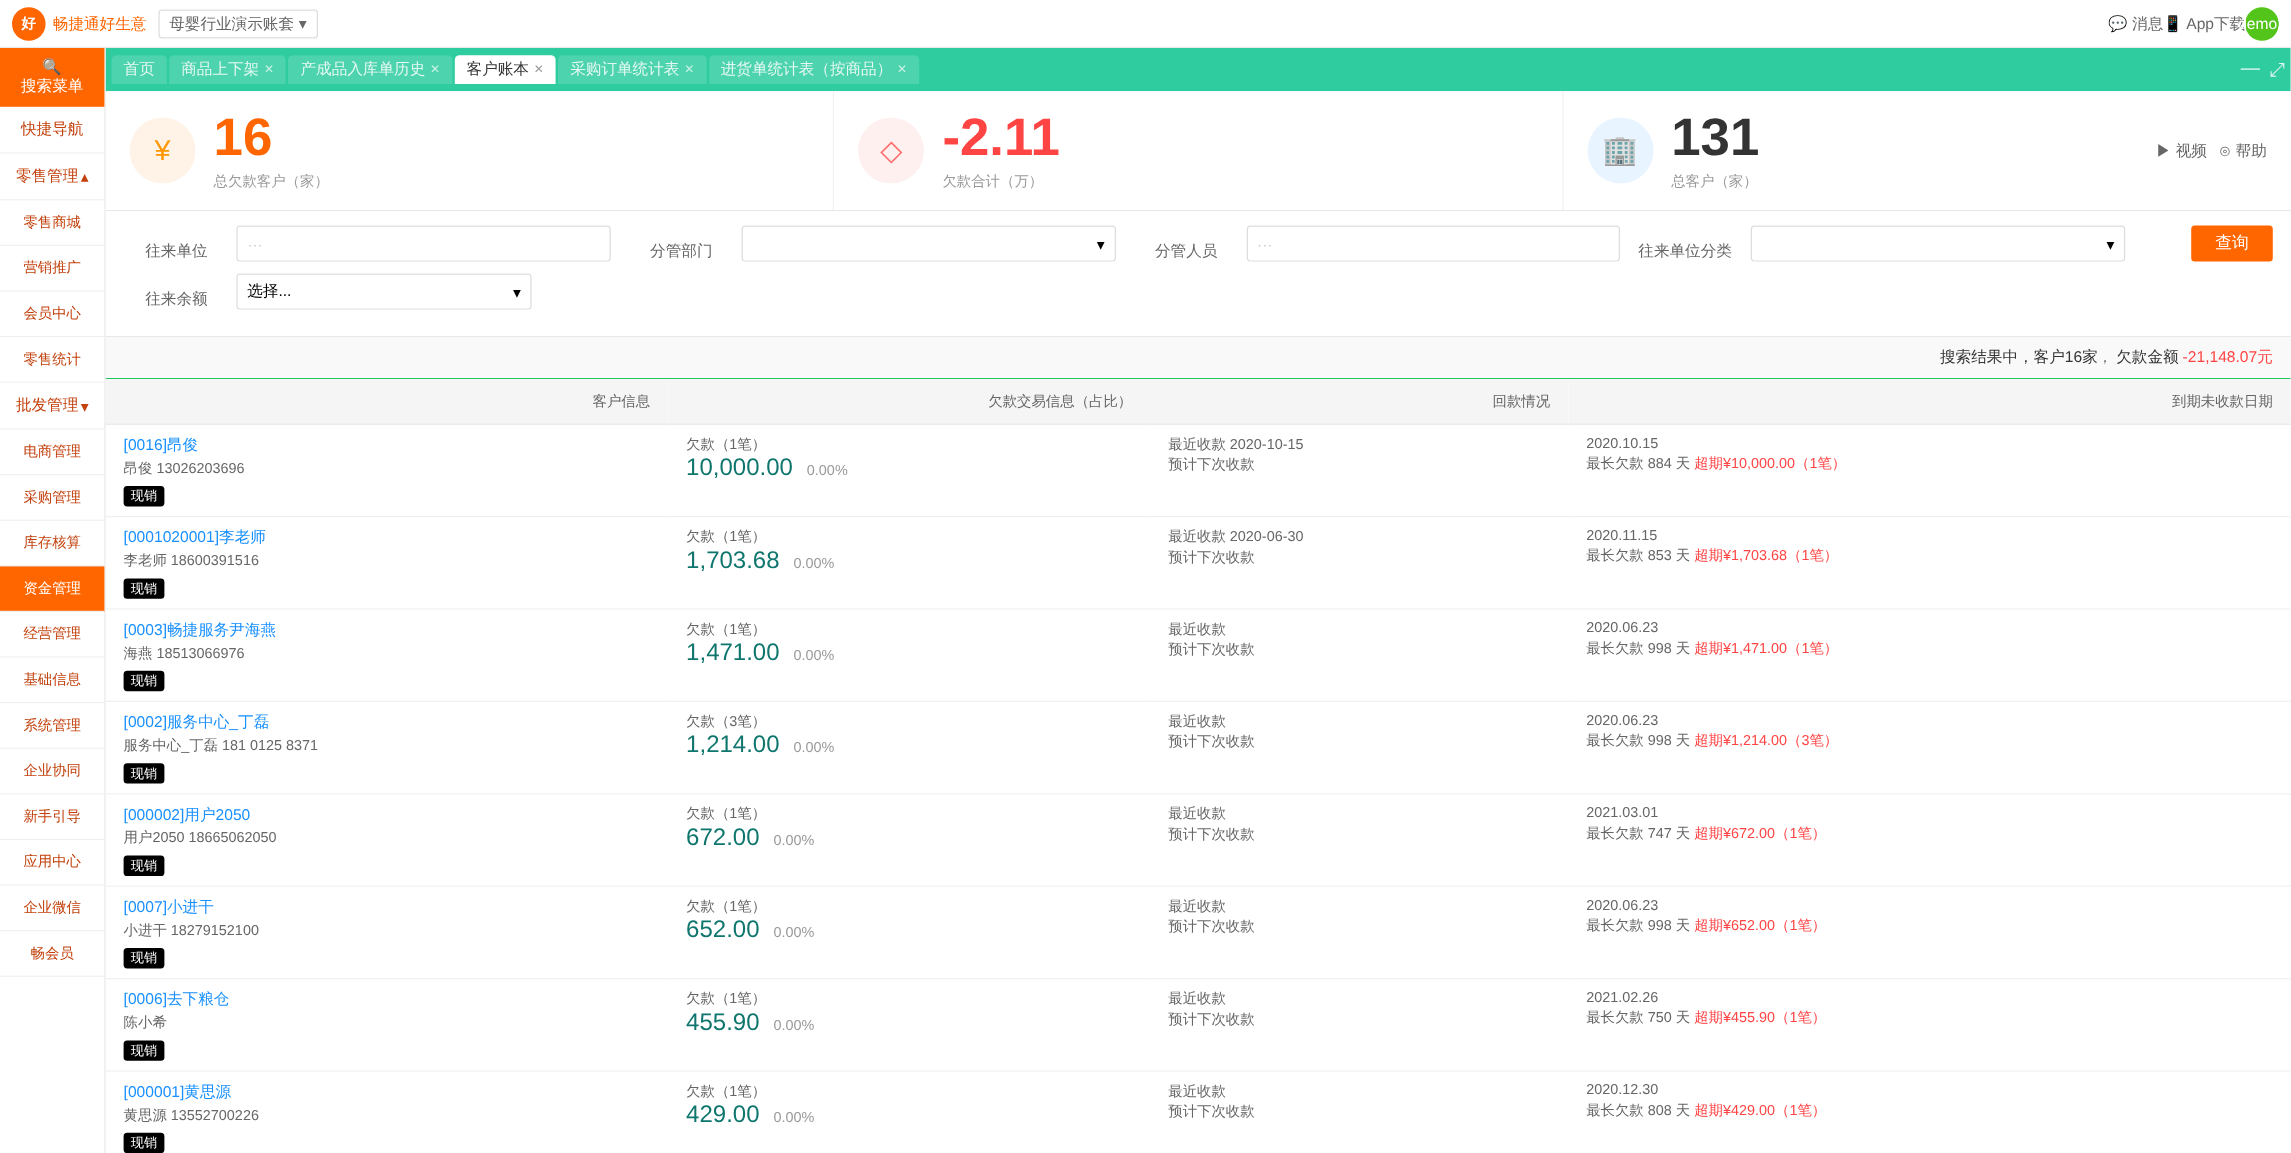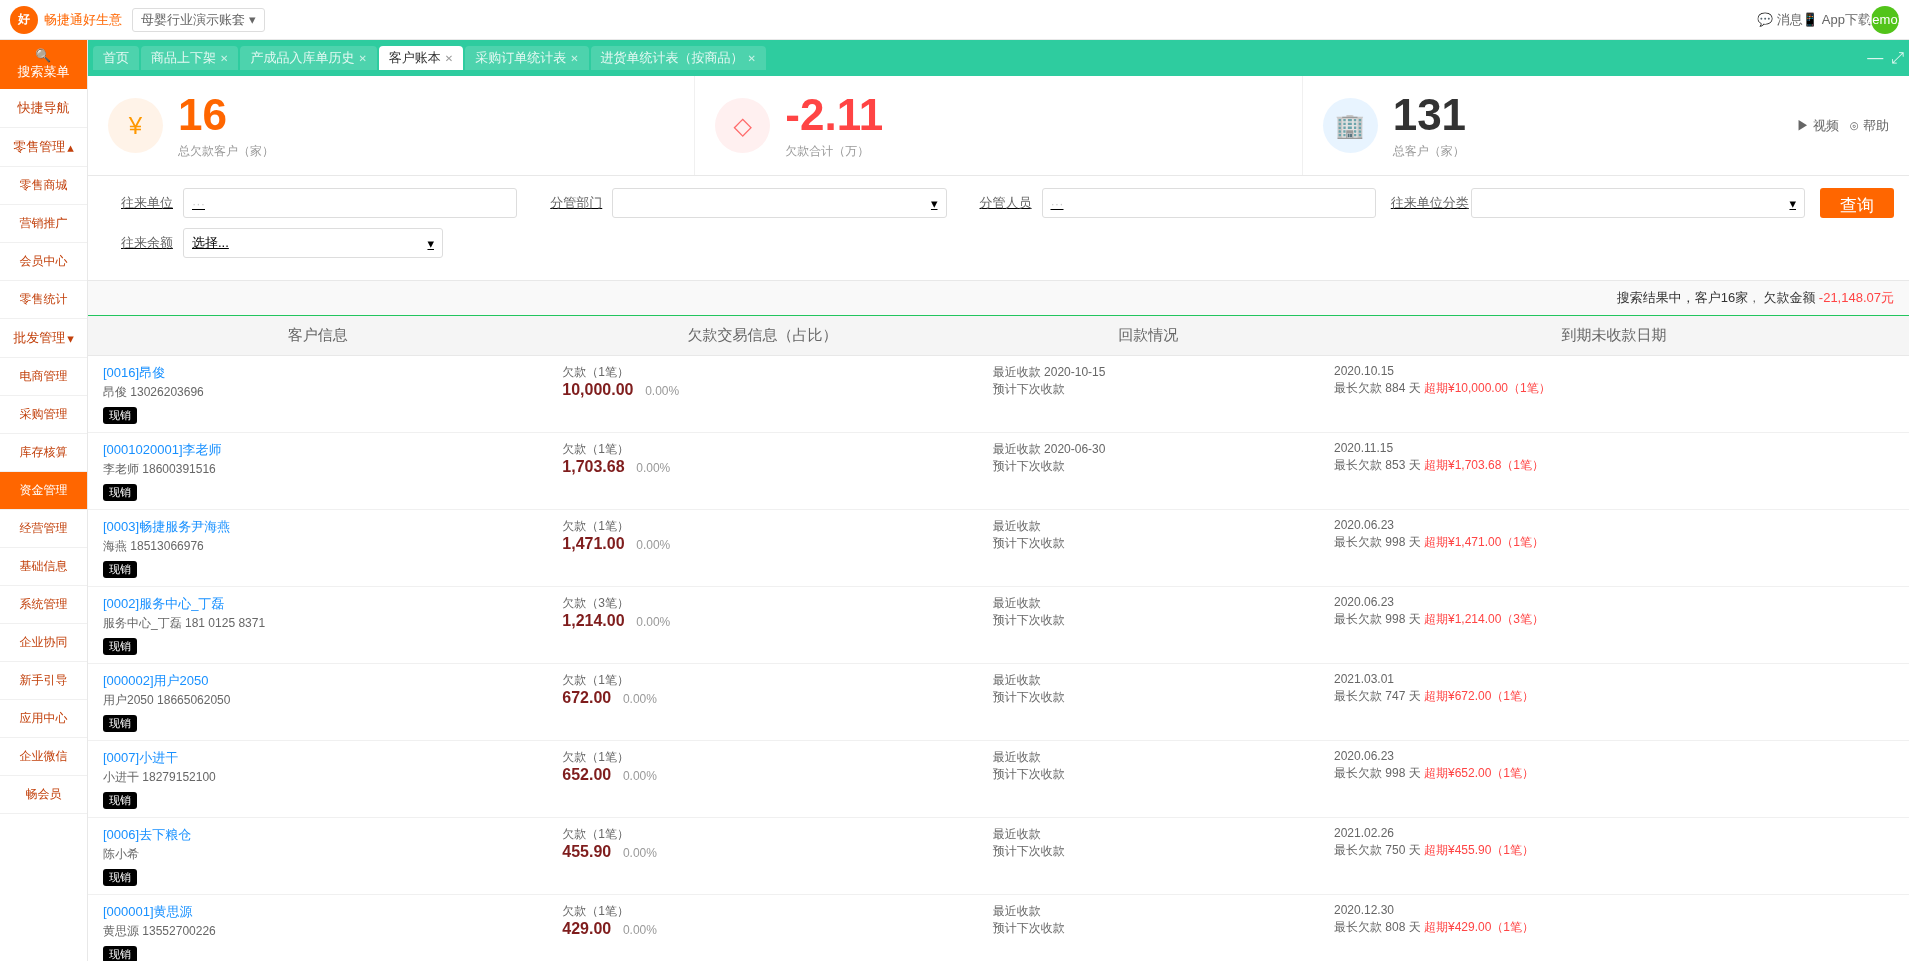--- a/index.html
+++ b/index.html
@@ -50,49 +50,49 @@
     .summary-number.orange { color: #ff6600; }
     .summary-number.red { color: #ff4444; }
     .summary-number.black { color: #333; font-weight: 900; }
     .summary-label { font-size: 12px; color: #999; margin-top: 4px; }
     .summary-card-right { margin-left: auto; display: flex; gap: 10px; font-size: 12px; color: #666; align-items: flex-start; }
     .summary-card-right span { cursor: pointer; }
 
     
     .filter-area { background: #fff; padding: 12px 15px; border-bottom: 1px solid #e8e8e8; }
     .filter-row { display: flex; align-items: center; gap: 15px; margin-bottom: 10px; }
-    .filter-item { display: flex; align-items: center; gap: 10px; flex: 1; text-decoration: underline; }
+    .filter-item { display: flex; align-items: flex-end; gap: 24px; flex: 1; }
     .filter-label { color: #666; font-size: 13px; white-space: nowrap; width: 70px; text-align: right; }
     .filter-input { flex: 1; border: 1px solid #ddd; border-radius: 3px; padding: 5px 8px; font-size: 12px; height: 30px; display: flex; align-items: center; justify-content: space-between; cursor: pointer; }
     .filter-input .dots { color: #ccc; }
     .filter-select { flex: 1; border: 1px solid #ddd; border-radius: 3px; padding: 5px 8px; font-size: 12px; height: 30px; display: flex; align-items: center; justify-content: space-between; cursor: pointer; background: #fff; }
-    .search-btn { background: #ff6600; color: white; border: none; border-radius: 3px; padding: 6px 20px; cursor: pointer; font-size: 17px; height: 30px; }
+    .search-btn { background: #ff6600; color: white; border: none; border-radius: 3px; padding: 6px 20px; cursor: pointer; font-size: 14px; height: 30px; margin-left: 40px; }
     .collapse-btn { text-align: center; color: #52c41a; font-size: 12px; cursor: pointer; padding: 4px; }
 
     
     .result-bar { background: #f9f9f9; padding: 8px 15px; display: flex; align-items: center; justify-content: flex-end; border-bottom: 1px solid #22c55e; }
     .result-info { font-size: 12px; color: #666; }
     .result-info span { color: #333; }
     .result-info .amount { color: #ff4444; }
     .result-actions { display: flex; align-items: center; gap: 10px; font-size: 12px; }
     .sort-select { border: 1px solid #ddd; background: #fff; padding: 3px 8px; border-radius: 3px; font-size: 12px; cursor: pointer; height: 26px; }
     .action-btn { color: #52c41a; cursor: pointer; display: flex; align-items: center; gap: 3px; }
 
     
     .table-container { flex: 1; overflow-y: auto; background: #fff; }
     table { width: 100%; border-collapse: collapse; }
     thead tr { background: #f5f5f5; }
-    th { padding: 10px 15px; text-align: center; font-size: 15px; color: #666; font-weight: normal; border-bottom: 1px solid #e8e8e8; }
+    th { padding: 10px 15px; text-align: right; font-size: 12px; color: #666; font-weight: normal; border-bottom: 1px solid #e8e8e8; }
     td { padding: 8px 15px; border-bottom: 1px solid #f0f0f0; vertical-align: top; }
 
     .customer-name { color: #1890ff; cursor: pointer; font-size: 13px; font-weight: 500; }
     .customer-phone { font-size: 12px; color: #666; margin-top: 2px; }
     .tag-green { background: #000000; color: white; font-size: 11px; padding: 1px 6px; border-radius: 3px; display: inline-block; margin-top: 6px; }
     .debt-count { font-size: 12px; color: #666; }
-    .debt-amount { color: #7f1d1d; font-size: 16px; font-weight: 700; }
+    .debt-amount { color: #0f766e; font-size: 20px; font-weight: 400; }
     .debt-ratio { color: #999; font-size: 12px; margin-left: 8px; }
     .date-text { font-size: 12px; color: #666; }
     .overdue-link { color: #ff4444; cursor: pointer; font-size: 12px; }
     .max-overdue { font-size: 12px; color: #666; margin-top: 2px; }
 
     .scrollbar-thin::-webkit-scrollbar { width: 6px; }
     .scrollbar-thin::-webkit-scrollbar-track { background: #f1f1f1; }
     .scrollbar-thin::-webkit-scrollbar-thumb { background: #ccc; border-radius: 3px; }
   </style>
 </head>

